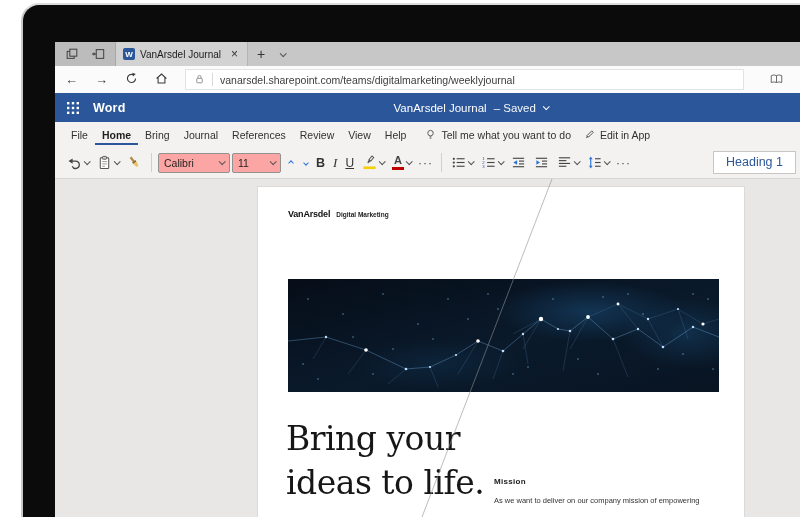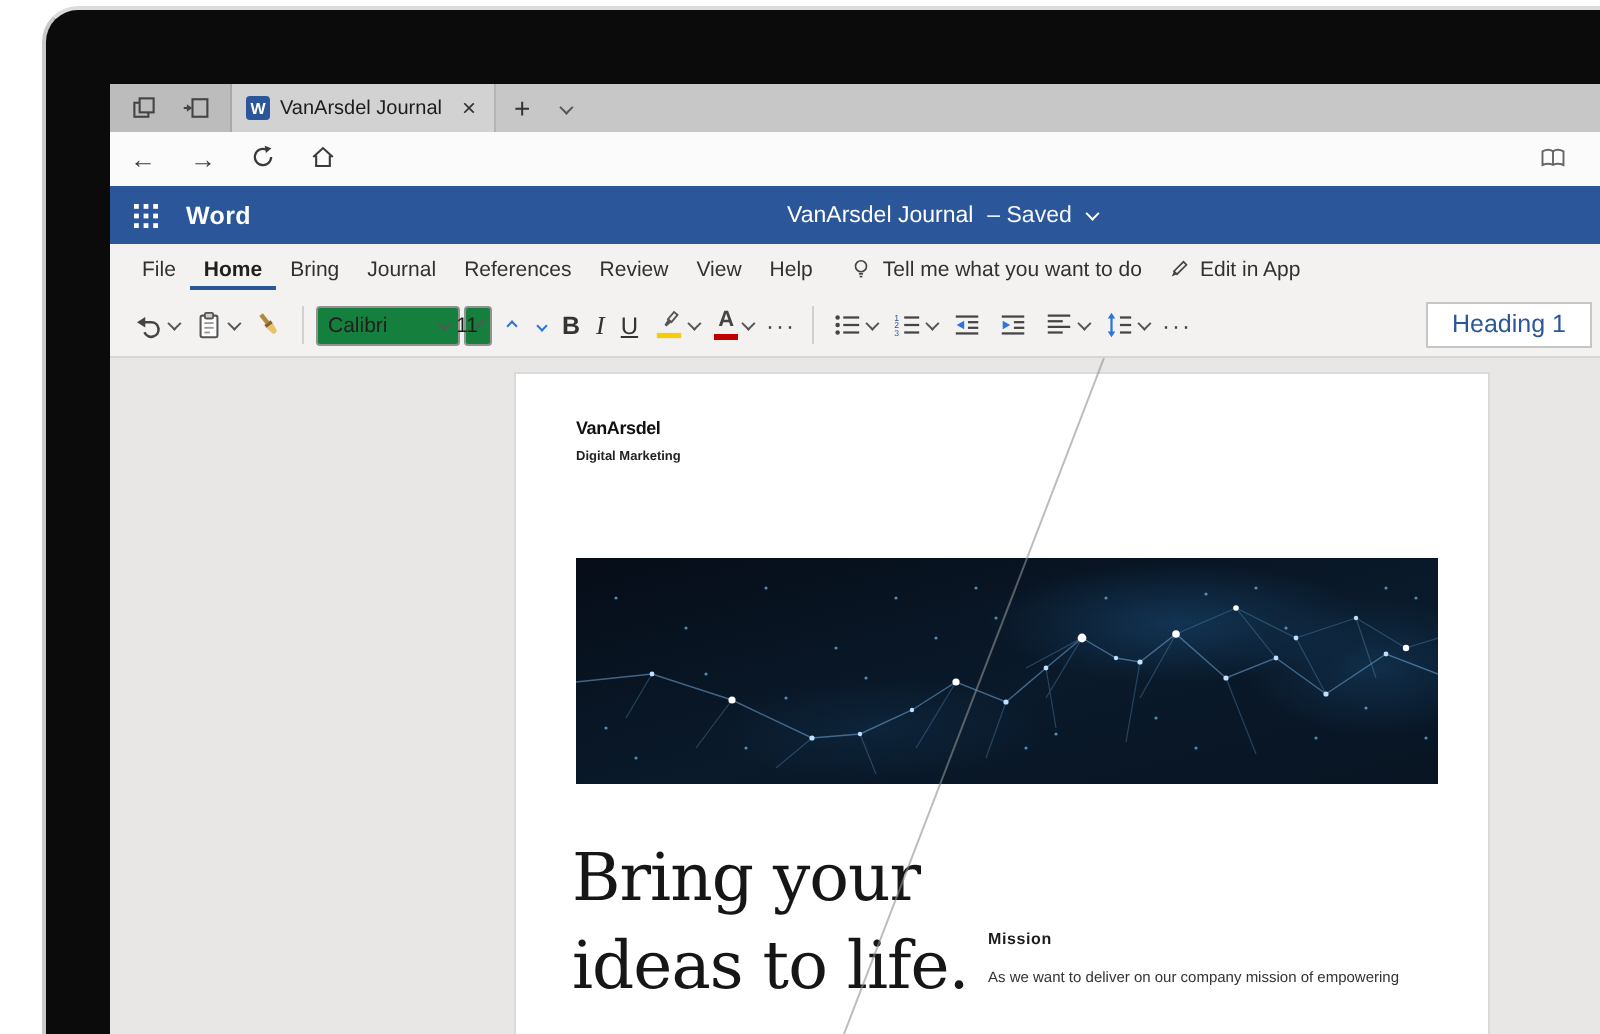--- a/index.html
+++ b/index.html
@@ -58,52 +58,52 @@
   .menu-item { padding:5px 7px 4px 7px; white-space:nowrap;text-align:right; }
   .menu-item.active { font-weight:700; color:#201f1e; border-bottom:2px solid #2b579a;
                       padding-bottom:2px; }
   .menu-extra { display:flex; align-items:center; gap:5px; margin-left:12px; white-space:nowrap; }
 
   
   .toolbar { height:32px; background:#f3f2f1; border-bottom:1px solid #d8d6d4;
              display:flex; align-items:center; padding:0 8px; flex-shrink:0; }
   .tbtn { display:flex; align-items:center; gap:2px; padding:2px 3px; margin:0 1px; }
   .vdiv { width:1px; height:19px; background:#d2d0ce; margin:0 5px; }
-  .combo { background:#15803d; border:1px solid #949290; border-radius:2px; height:20px;
+  .combo { background:#fca5a5; border:1px solid #949290; border-radius:2px; height:20px;
            display:flex; align-items:center; justify-content:space-between;
            font-size:10.5px; color:#201f1e; padding:0 5px; margin:0 1px; }
   .combo.font-name { width:72px; }
-  .combo.font-size { width:14px;justify-content:flex-end; }
+  .combo.font-size { width:49px; }
   .glyph-b { font-weight:800; font-size:12.5px; color:#333; }
   .glyph-i { font-style:italic; font-family:"Liberation Serif", serif; font-size:13px; color:#333; }
   .glyph-u { font-size:12px; text-decoration:underline; color:#333; }
   .letter-ico { position:relative; font-size:11px; font-weight:bold; color:#444;
                 display:inline-flex; flex-direction:column; align-items:center; line-height:1; }
   .color-bar { width:12px; height:3px; margin-top:1px; }
   .grow-caret { display:inline-block; width:4px; height:4px; border-left:1.2px solid #2b74d8;
                 border-top:1.2px solid #2b74d8; transform:rotate(45deg); margin-left:1px; }
   .shrink-caret { display:inline-block; width:4px; height:4px; border-right:1.2px solid #2b74d8;
                   border-bottom:1.2px solid #2b74d8; transform:rotate(45deg); margin-left:1px; }
   .more-dots { font-size:12px; color:#444; letter-spacing:1px; padding:0 3px; }
   .stylebox { margin-left:auto; background:#fff; border:1px solid #c8c6c4; color:#2b579a;
               font-size:12.5px; padding:3px 12px 4px 12px; white-space:nowrap; margin-right:-4px; }
 
   
   .docarea { flex:1; background:#e9e7e5; position:relative; overflow:hidden; }
   .page { position:absolute; left:202px; top:7px; width:488px; height:345px; background:#ffffff;
           border:1px solid #dcdad8; border-bottom:none; }
-  .doc-logo { position:absolute; left:30px; top:22px; display:flex; align-items:baseline; gap:6px;flex-direction:column; }
+  .doc-logo { position:absolute; left:30px; top:22px; display:flex; align-items:baseline; gap:6px; }
   .doc-logo-main { font-size:9px; font-weight:800; letter-spacing:-0.2px; color:#111; }
   .doc-logo-sub { font-size:6.5px; font-weight:600; color:#222; }
   .banner { position:absolute; left:30px; top:92px; width:431px; height:113px; }
   .banner svg { display:block; }
   .headline { position:absolute; left:28px; top:230px; font-family:"DejaVu Serif", serif;
               font-size:33px; line-height:44px; color:#161616; letter-spacing:-0.5px; }
   .mission { position:absolute; left:236px; top:278px; width:230px; color:#1b1b1b; }
-  .mission-label { font-size:8px; font-weight:700; letter-spacing:.3px; margin-bottom:10px; }
+  .mission-label { font-size:8px; font-weight:700; letter-spacing:.3px; margin-bottom:10px;margin-top:12px; }
   .mission-heading { font-size:9px; font-weight:700; letter-spacing:-0.1px; white-space:nowrap;
                      margin-bottom:11px; }
   .mission-body { font-size:7.5px; color:#333; white-space:nowrap; }
   .reflection { position:absolute; left:0; top:0; pointer-events:none; }
 </style>
 </head>
 <body>
 
 <div class="monitor">
   <div class="screen">
@@ -142,20 +142,30 @@
         <svg width="13" height="13" viewBox="0 0 16 16">
             <path d="M13 8 A5 5 0 1 1 9.8 3.3" fill="none" stroke="#3a3a3a" stroke-width="1.4"></path>
             <polygon points="9,1 13.2,2.6 9.8,5.6" fill="#3a3a3a"></polygon>
           </svg>
       </span>
       <span class="nav-ico">
         <svg width="13" height="13" viewBox="0 0 16 16">
             <path d="M2 8 L8 2.5 L14 8 M3.8 7 V13.5 H12.2 V7" fill="none" stroke="#3a3a3a" stroke-width="1.3"></path>
           </svg>
       </span>
+      <div class="addressbar">
+        <span>
+          <svg width="11" height="12" viewBox="0 0 16 16">
+              <rect x="4" y="7" width="8" height="6.5" rx="1" fill="none" stroke="#8a8a8a" stroke-width="1.3"></rect>
+              <path d="M5.8 7 V5 a2.2 2.2 0 0 1 4.4 0 V7" fill="none" stroke="#8a8a8a" stroke-width="1.3"></path>
+            </svg>
+        </span>
+        <span class="address-sep"></span>
+        <span class="url-text">vanarsdel.sharepoint.com/teams/digitalmarketing/weeklyjournal</span>
+      </div>
       <span class="reading-view">
         <svg width="15" height="14" viewBox="0 0 16 16">
             <path d="M2 4.2 q3.5 -1.8 6 0 q2.5 -1.8 6 0 V12 q-3.5 -1.4 -6 0 q-2.5 -1.4 -6 0 Z" fill="none" stroke="#666" stroke-width="1.1"></path>
             <line x1="8" y1="4.2" x2="8" y2="12" stroke="#666" stroke-width="1.1"></line>
           </svg>
       </span>
     </div>
 
     <div class="wordbar">
       <span class="waffle">

